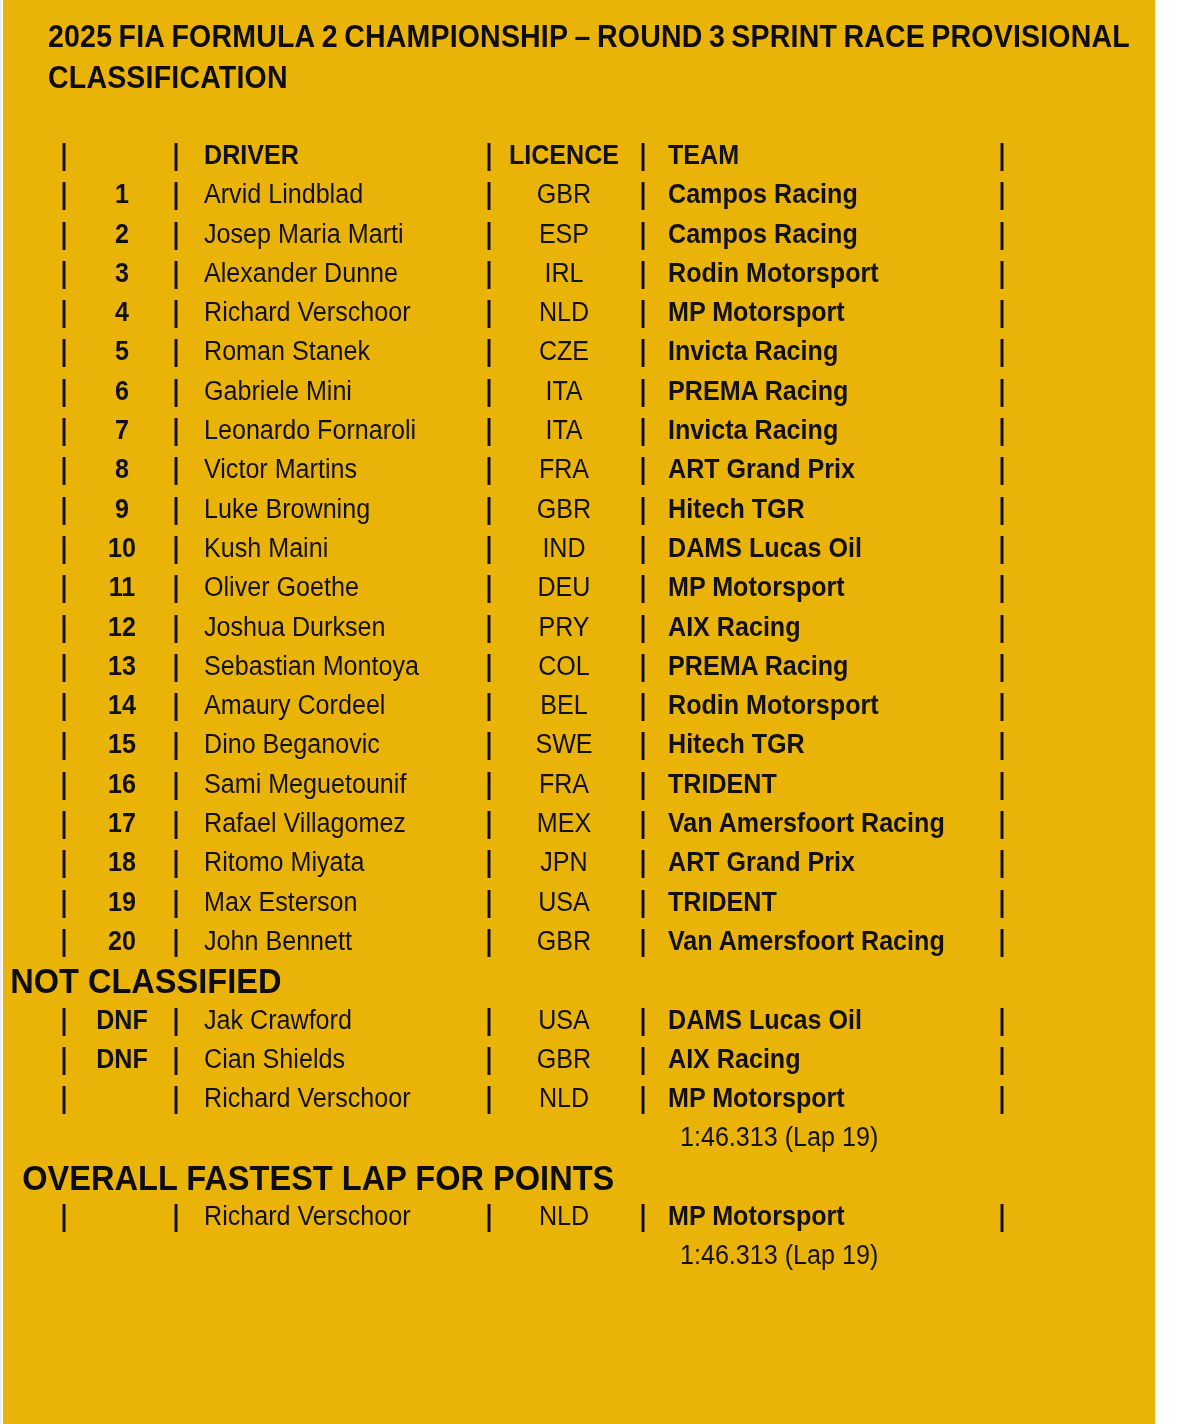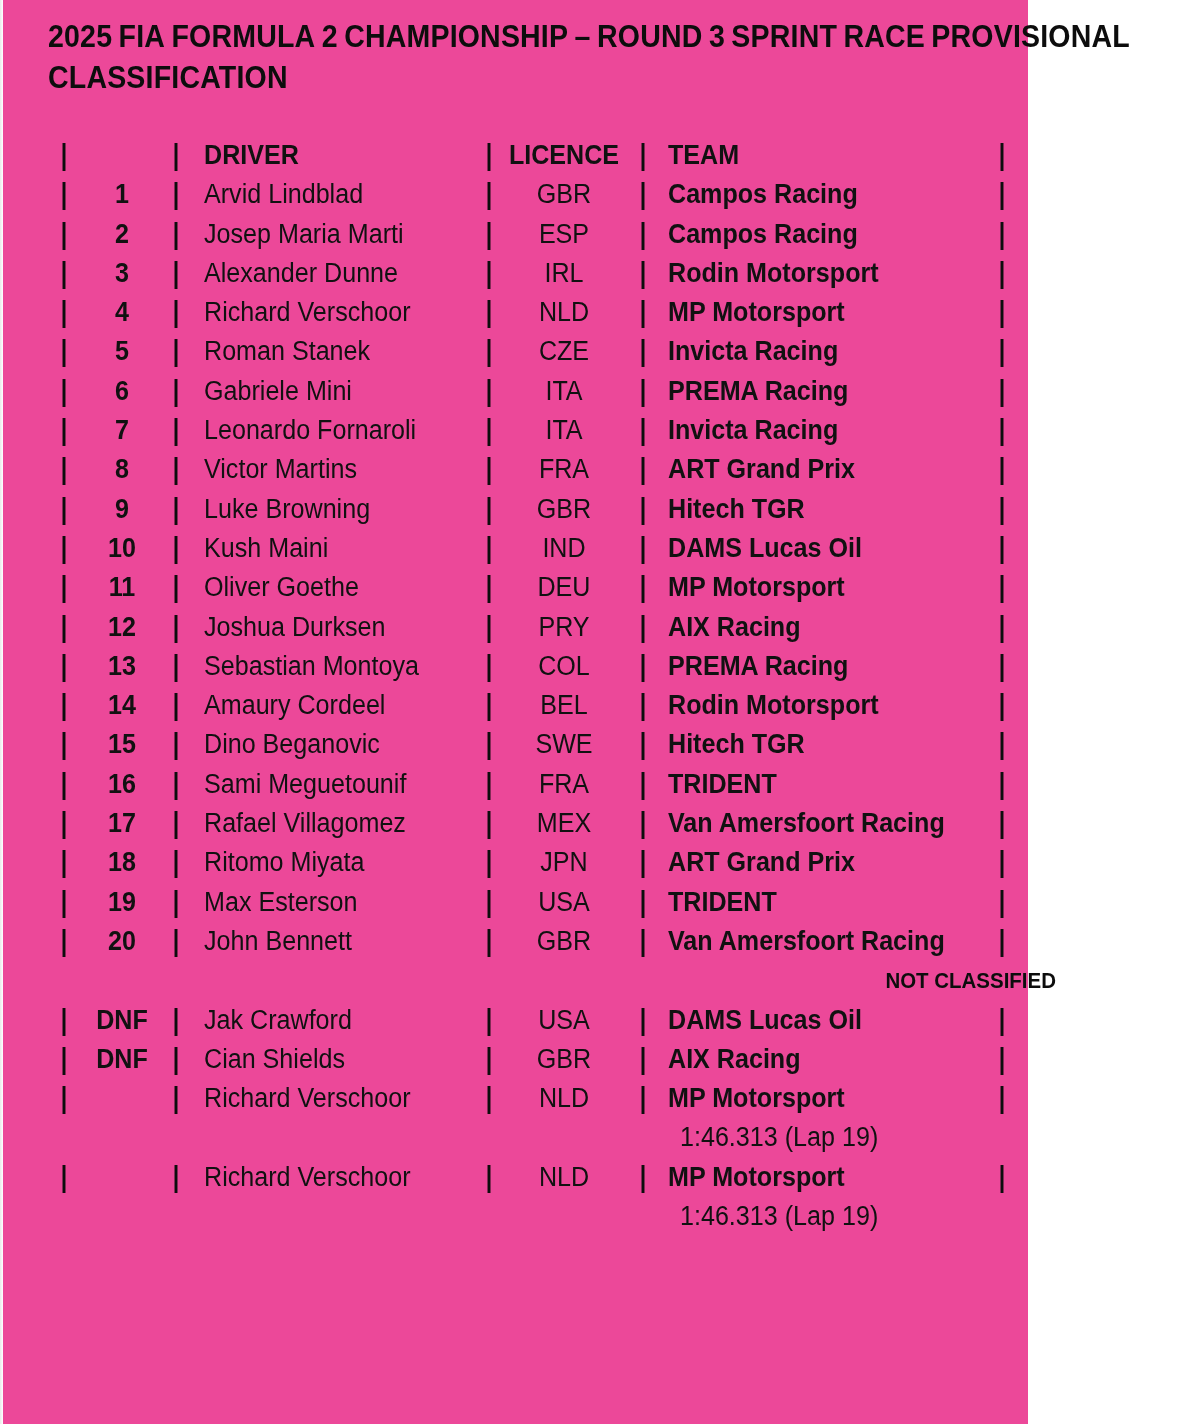--- a/index.html
+++ b/index.html
@@ -12,23 +12,23 @@
     width: 1202px;
     height: 1424px;
     font-family: "Liberation Sans", sans-serif;
     color: #111111;
     position: relative;
     overflow: hidden;
   }
 
   .page {
     position: relative;
-    width: 1028px;
+    width: 1155px;
     height: 1424px;
-    background: #ec4899;
+    background: #eab308;
     box-sizing: border-box;
   }
 
   
   .edge-left {
     position: absolute;
     left: 0; top: 0;
     width: 3px; height: 1424px;
     background: linear-gradient(to right, #e9e9e9, #ffffff);
     pointer-events: none;
@@ -134,23 +134,23 @@
     font-weight: 700;
   }
 
   
   .section-heading {
     position: relative;
     height: 39.3px;
     line-height: 39.3px;
     width: 1062px;
     margin-left: 0px;
-    text-align: right;
-    font-weight: 700;
-    font-size: 22px;
+    text-align: left;
+    font-weight: 700;
+    font-size: 35px;
     color: #0d0d0d;
   }
   .section-heading span {
     display: inline-block;
     transform: scaleX(0.93);
   }
 
   
   .row.laptime { height: 39.3px; margin-left: 12px; }
   .c-laptime {
@@ -449,20 +449,21 @@
         <div class="cell c-driver">Richard Verschoor</div>
         <div class="cell pipe p3">|</div>
         <div class="cell c-licence">NLD</div>
         <div class="cell pipe p4">|</div>
         <div class="cell c-team">MP Motorsport</div>
         <div class="cell pipe p5">|</div>
       </div>
       <div class="row laptime">
         <div class="cell c-laptime">1:46.313 (Lap 19)</div>
       </div>
+      <div class="section-heading"><span>OVERALL FASTEST LAP FOR POINTS</span></div>
       <div class="row">
         <div class="cell pipe p1">|</div>
         <div class="cell c-pos"></div>
         <div class="cell pipe p2">|</div>
         <div class="cell c-driver">Richard Verschoor</div>
         <div class="cell pipe p3">|</div>
         <div class="cell c-licence">NLD</div>
         <div class="cell pipe p4">|</div>
         <div class="cell c-team">MP Motorsport</div>
         <div class="cell pipe p5">|</div>

